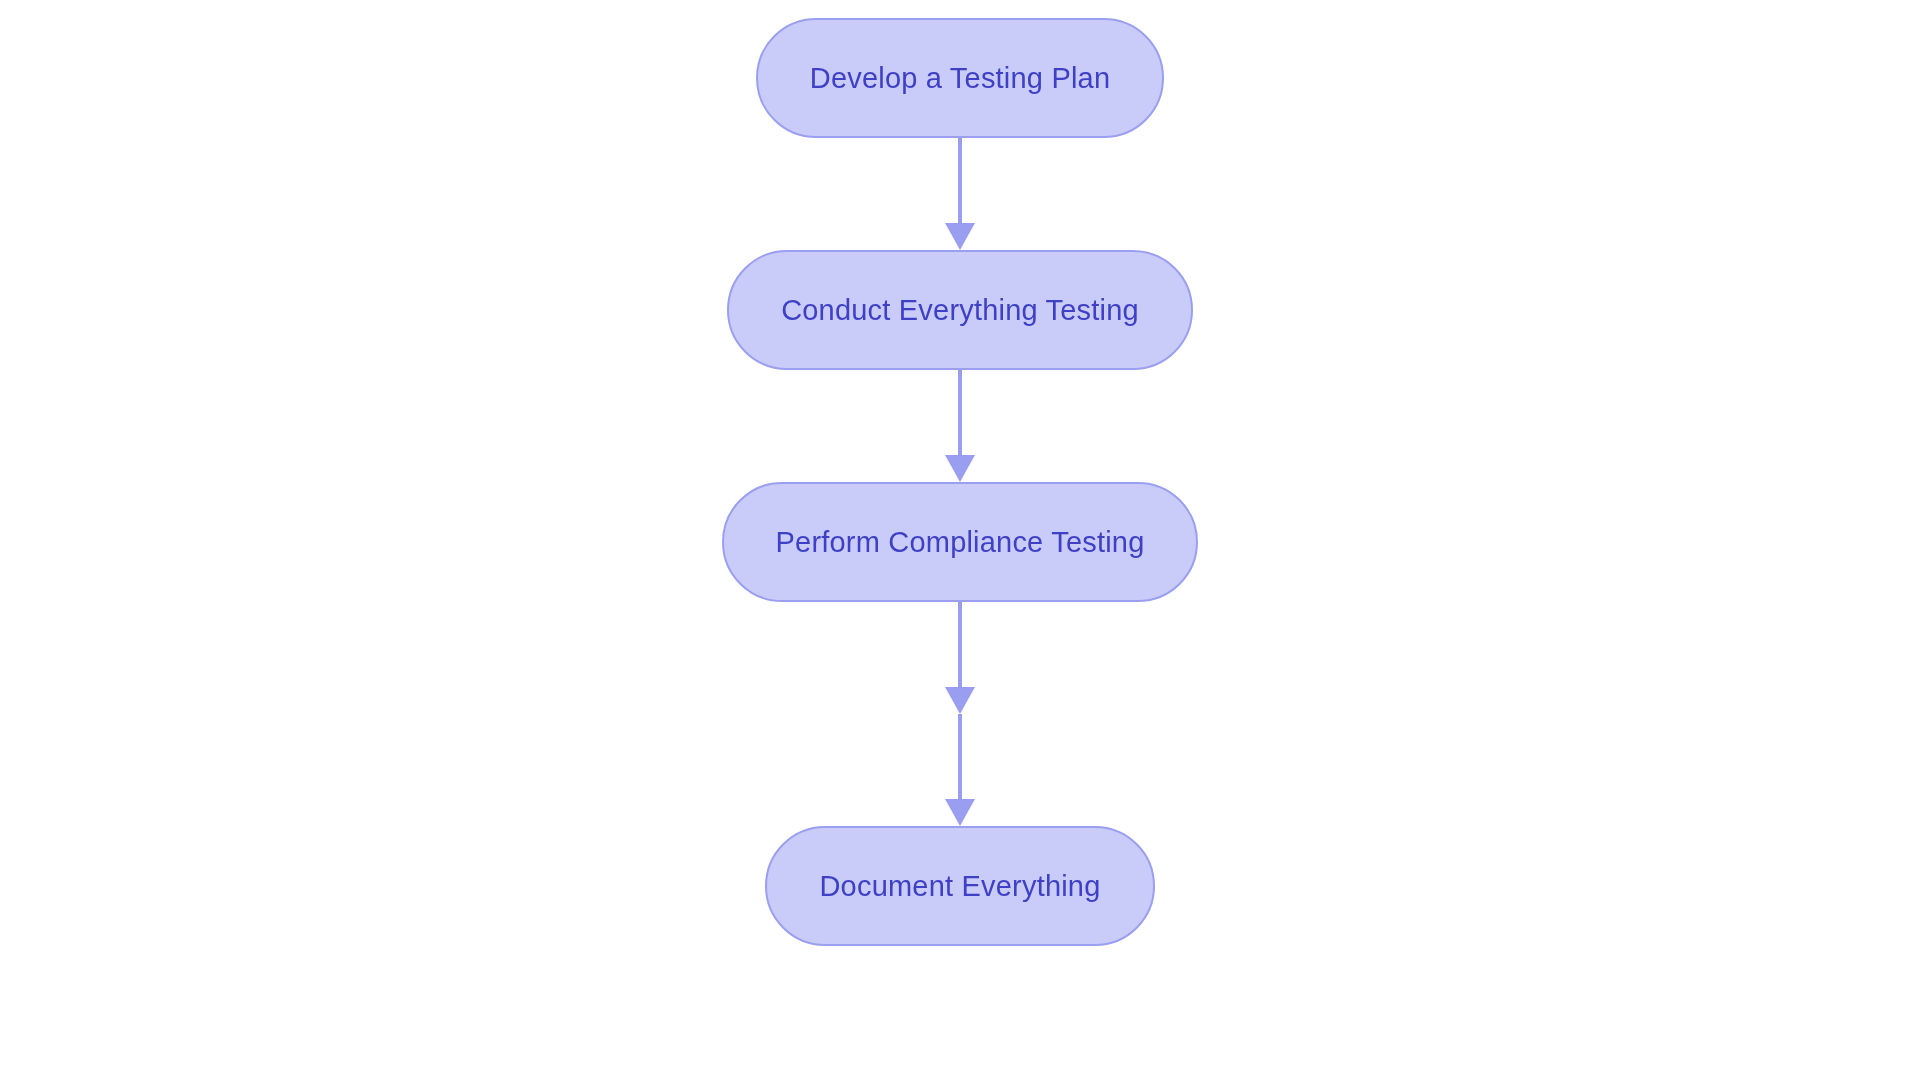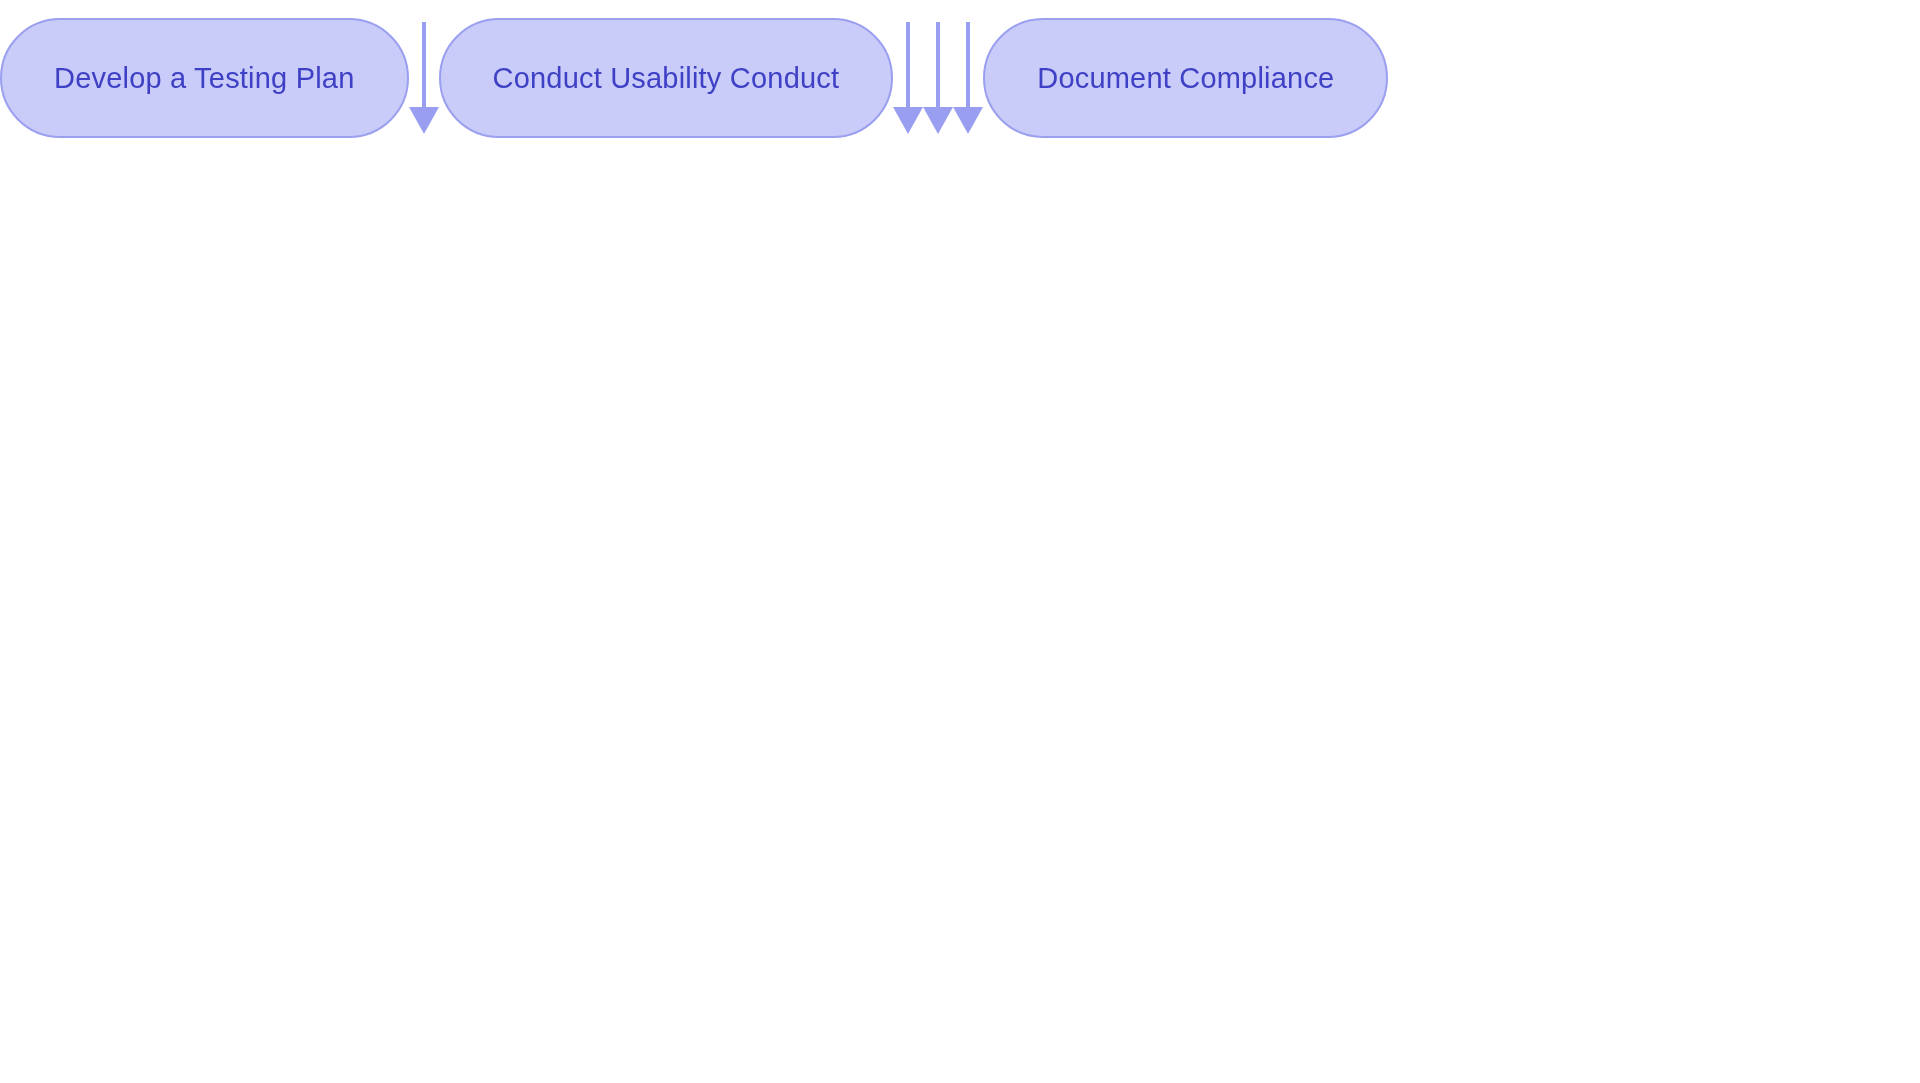--- a/index.html
+++ b/index.html
@@ -14,21 +14,21 @@
     width: 1920px;
     height: 1083px;
     background: var(--background);
     font-family: "Liberation Sans", sans-serif;
     overflow: hidden;
   }
   .flowchart {
     width: 1920px;
     padding-top: 18px;
     display: flex;
-    flex-direction: row;
+    flex-direction: column;
     align-items: center;
   }
   .node {
     height: 120px;
     min-width: 380px;
     padding: 0 52px;
     border-radius: 60px;
     background: var(--node-fill);
     border: 2px solid var(--node-border);
     display: flex;
@@ -72,37 +72,40 @@
   <div class="node">
     <span class="node-label">Develop a Testing Plan</span>
   </div>
 
   <div class="connector">
     <div class="stem"></div>
     <div class="head"></div>
   </div>
 
   <div class="node">
-    <span class="node-label">Conduct Usability Conduct</span>
+    <span class="node-label">Conduct Everything Testing</span>
+  </div>
+
+  <div class="connector">
+    <div class="stem"></div>
+    <div class="head"></div>
+  </div>
+
+  <div class="node">
+    <span class="node-label">Perform Compliance Testing</span>
   </div>
 
   <div class="connector">
     <div class="stem"></div>
     <div class="head"></div>
   </div>
 
 
   <div class="connector">
     <div class="stem"></div>
     <div class="head"></div>
   </div>
 
-
-  <div class="connector">
-    <div class="stem"></div>
-    <div class="head"></div>
-  </div>
-
   <div class="node">
-    <span class="node-label">Document Compliance</span>
+    <span class="node-label">Document Everything</span>
   </div>
 
 </div>
 
 </body></html>

